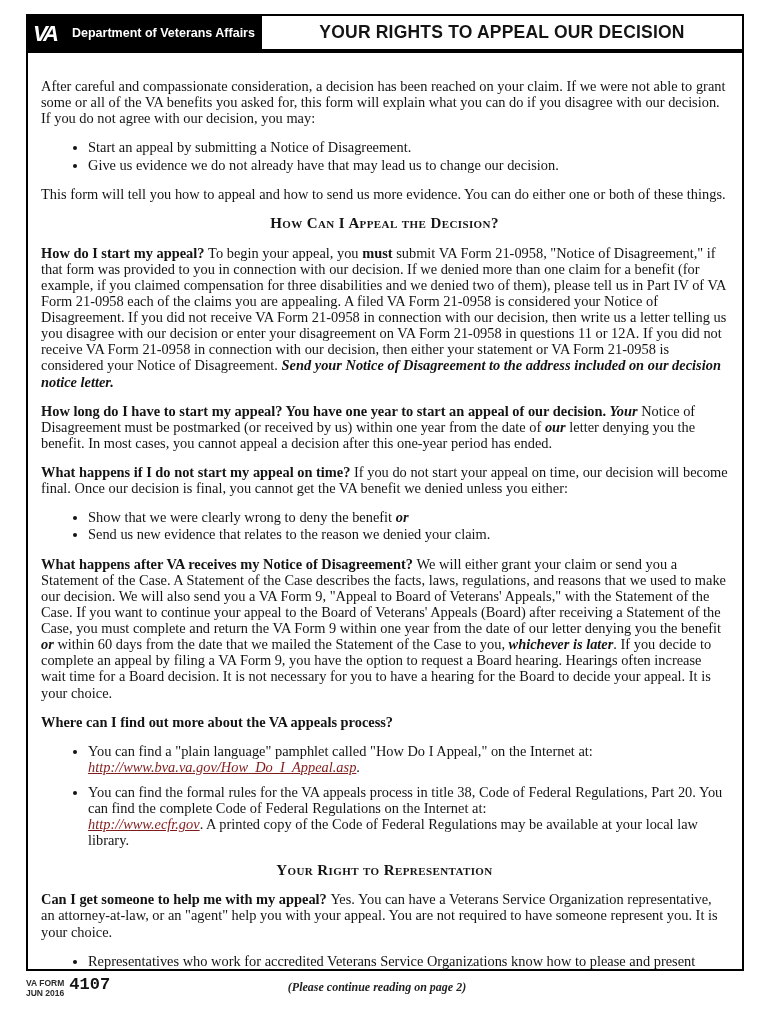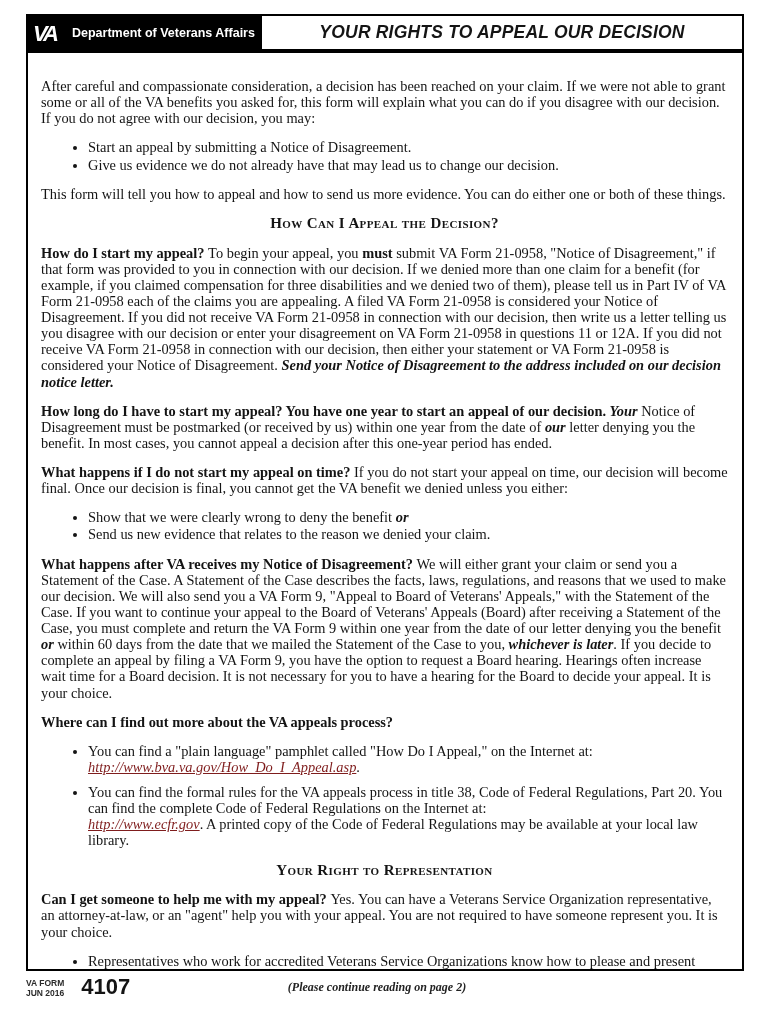--- a/index.html
+++ b/index.html
@@ -34,21 +34,20 @@
     flex: 1;
     border: 2px solid #000;
     background: #fff;
     display: flex; align-items: center; justify-content: center;
   }
   .page-title {
     font-family: "Liberation Sans", sans-serif;
     font-weight: bold; font-size: 17.5px;
     letter-spacing: 0.2px;
     margin: 0;
-    font-style: italic;
   }
   
   .main-box {
     border: 2px solid #000;
     height: 920px;
     padding: 12px 14px 0 13px;
     overflow: hidden;
     font-size: 14.4px;
     line-height: 1.12;
   }
@@ -79,22 +78,22 @@
   }
   .form-id { display: flex; align-items: flex-start; gap: 5px; z-index: 1; }
   .form-label-stack {
     font-family: "Liberation Sans", sans-serif;
     font-size: 8.5px; line-height: 1.2;
     font-weight: bold;
     color: #2b2b2b;
     padding-top: 2px;
   }
   .form-number {
-    font-family: Liberation Sans, sans-serif;
-    font-weight: bold; font-size: 22px; line-height: 1; margin-left: 12px;
+    font-family: Liberation Mono, monospace;
+    font-weight: bold; font-size: 17px; line-height: 1;
   }
   .continue-note {
     position: absolute; left: 0; right: 16px; top: 4px;
     text-align: center;
     font-family: "Liberation Serif", serif;
     font-weight: bold; font-style: italic;
     font-size: 12px;
     color: #222;
   }
 </style>

